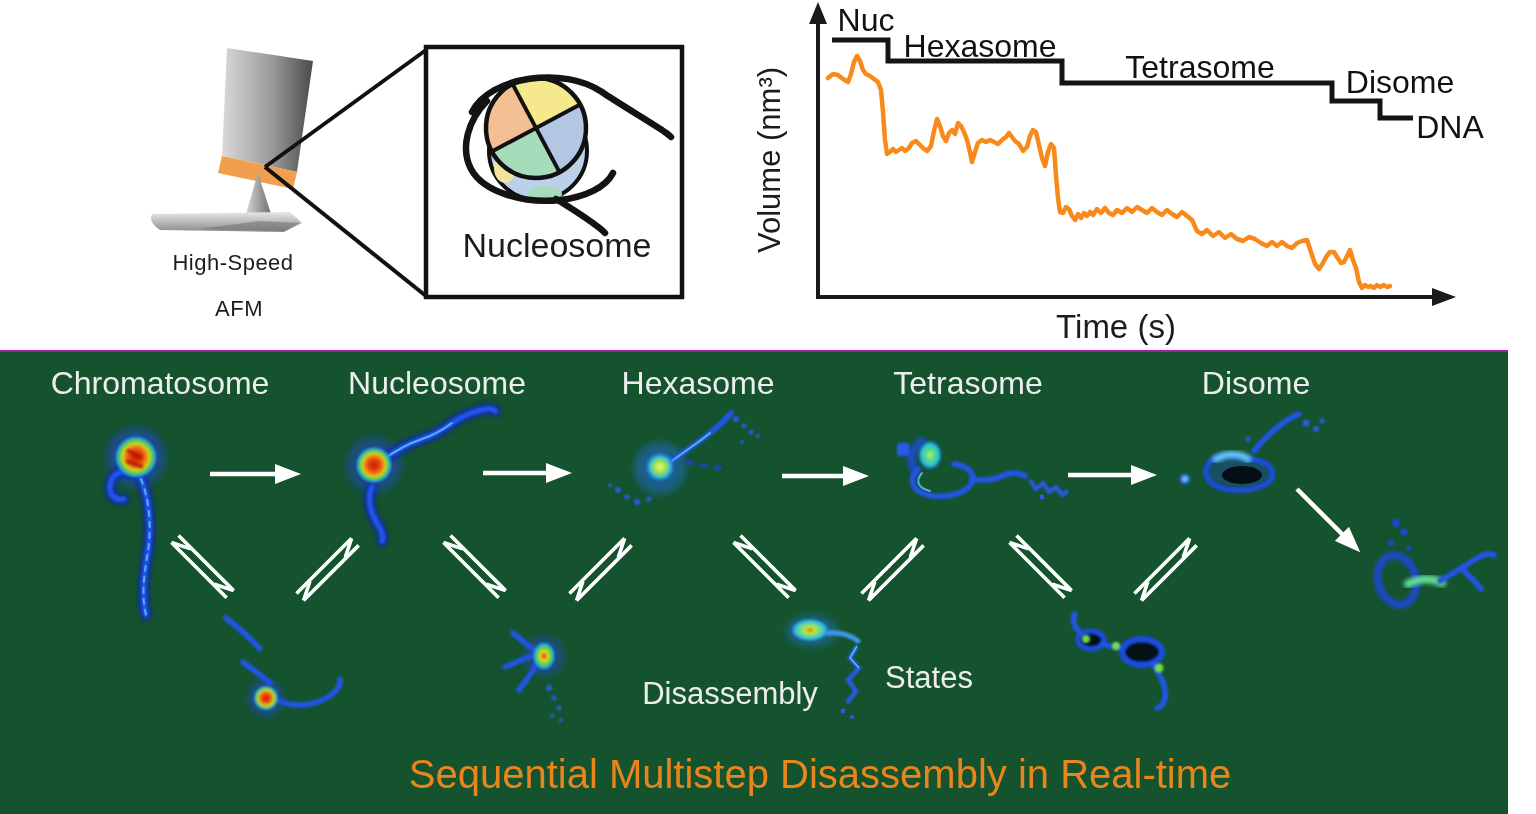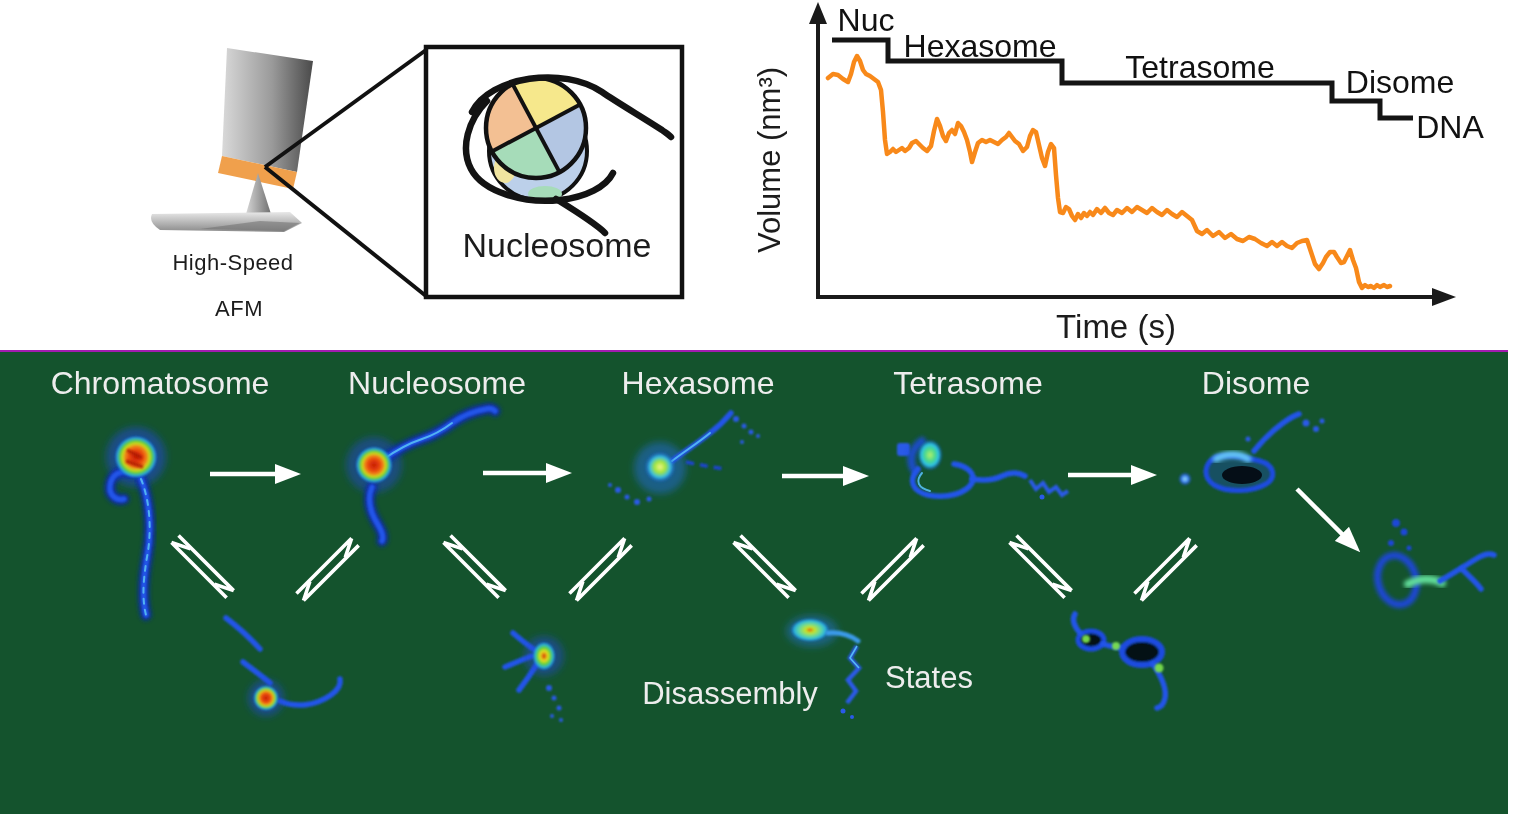--- a/index.html
+++ b/index.html
@@ -316,14 +316,15 @@
 
     <div class="lbl state-lbl" style="left:160px;top:13px">Chromatosome</div>
     <div class="lbl state-lbl" style="left:437px;top:13px">Nucleosome</div>
     <div class="lbl state-lbl" style="left:698px;top:13px">Hexasome</div>
     <div class="lbl state-lbl" style="left:968px;top:13px">Tetrasome</div>
     <div class="lbl state-lbl" style="left:1256px;top:13px">Disome</div>
 
     <div class="lbl mid-lbl" style="left:730px;top:324px">Disassembly</div>
     <div class="lbl mid-lbl" style="left:929px;top:308px">States</div>
 
+    <div id="panel-title" class="lbl panel-title" style="left: 820px; top: 400px; color: rgb(232, 134, 28);">Sequential Multistep Disassembly in Real-time</div>
   </div>
 </div>
 
 </body></html>

